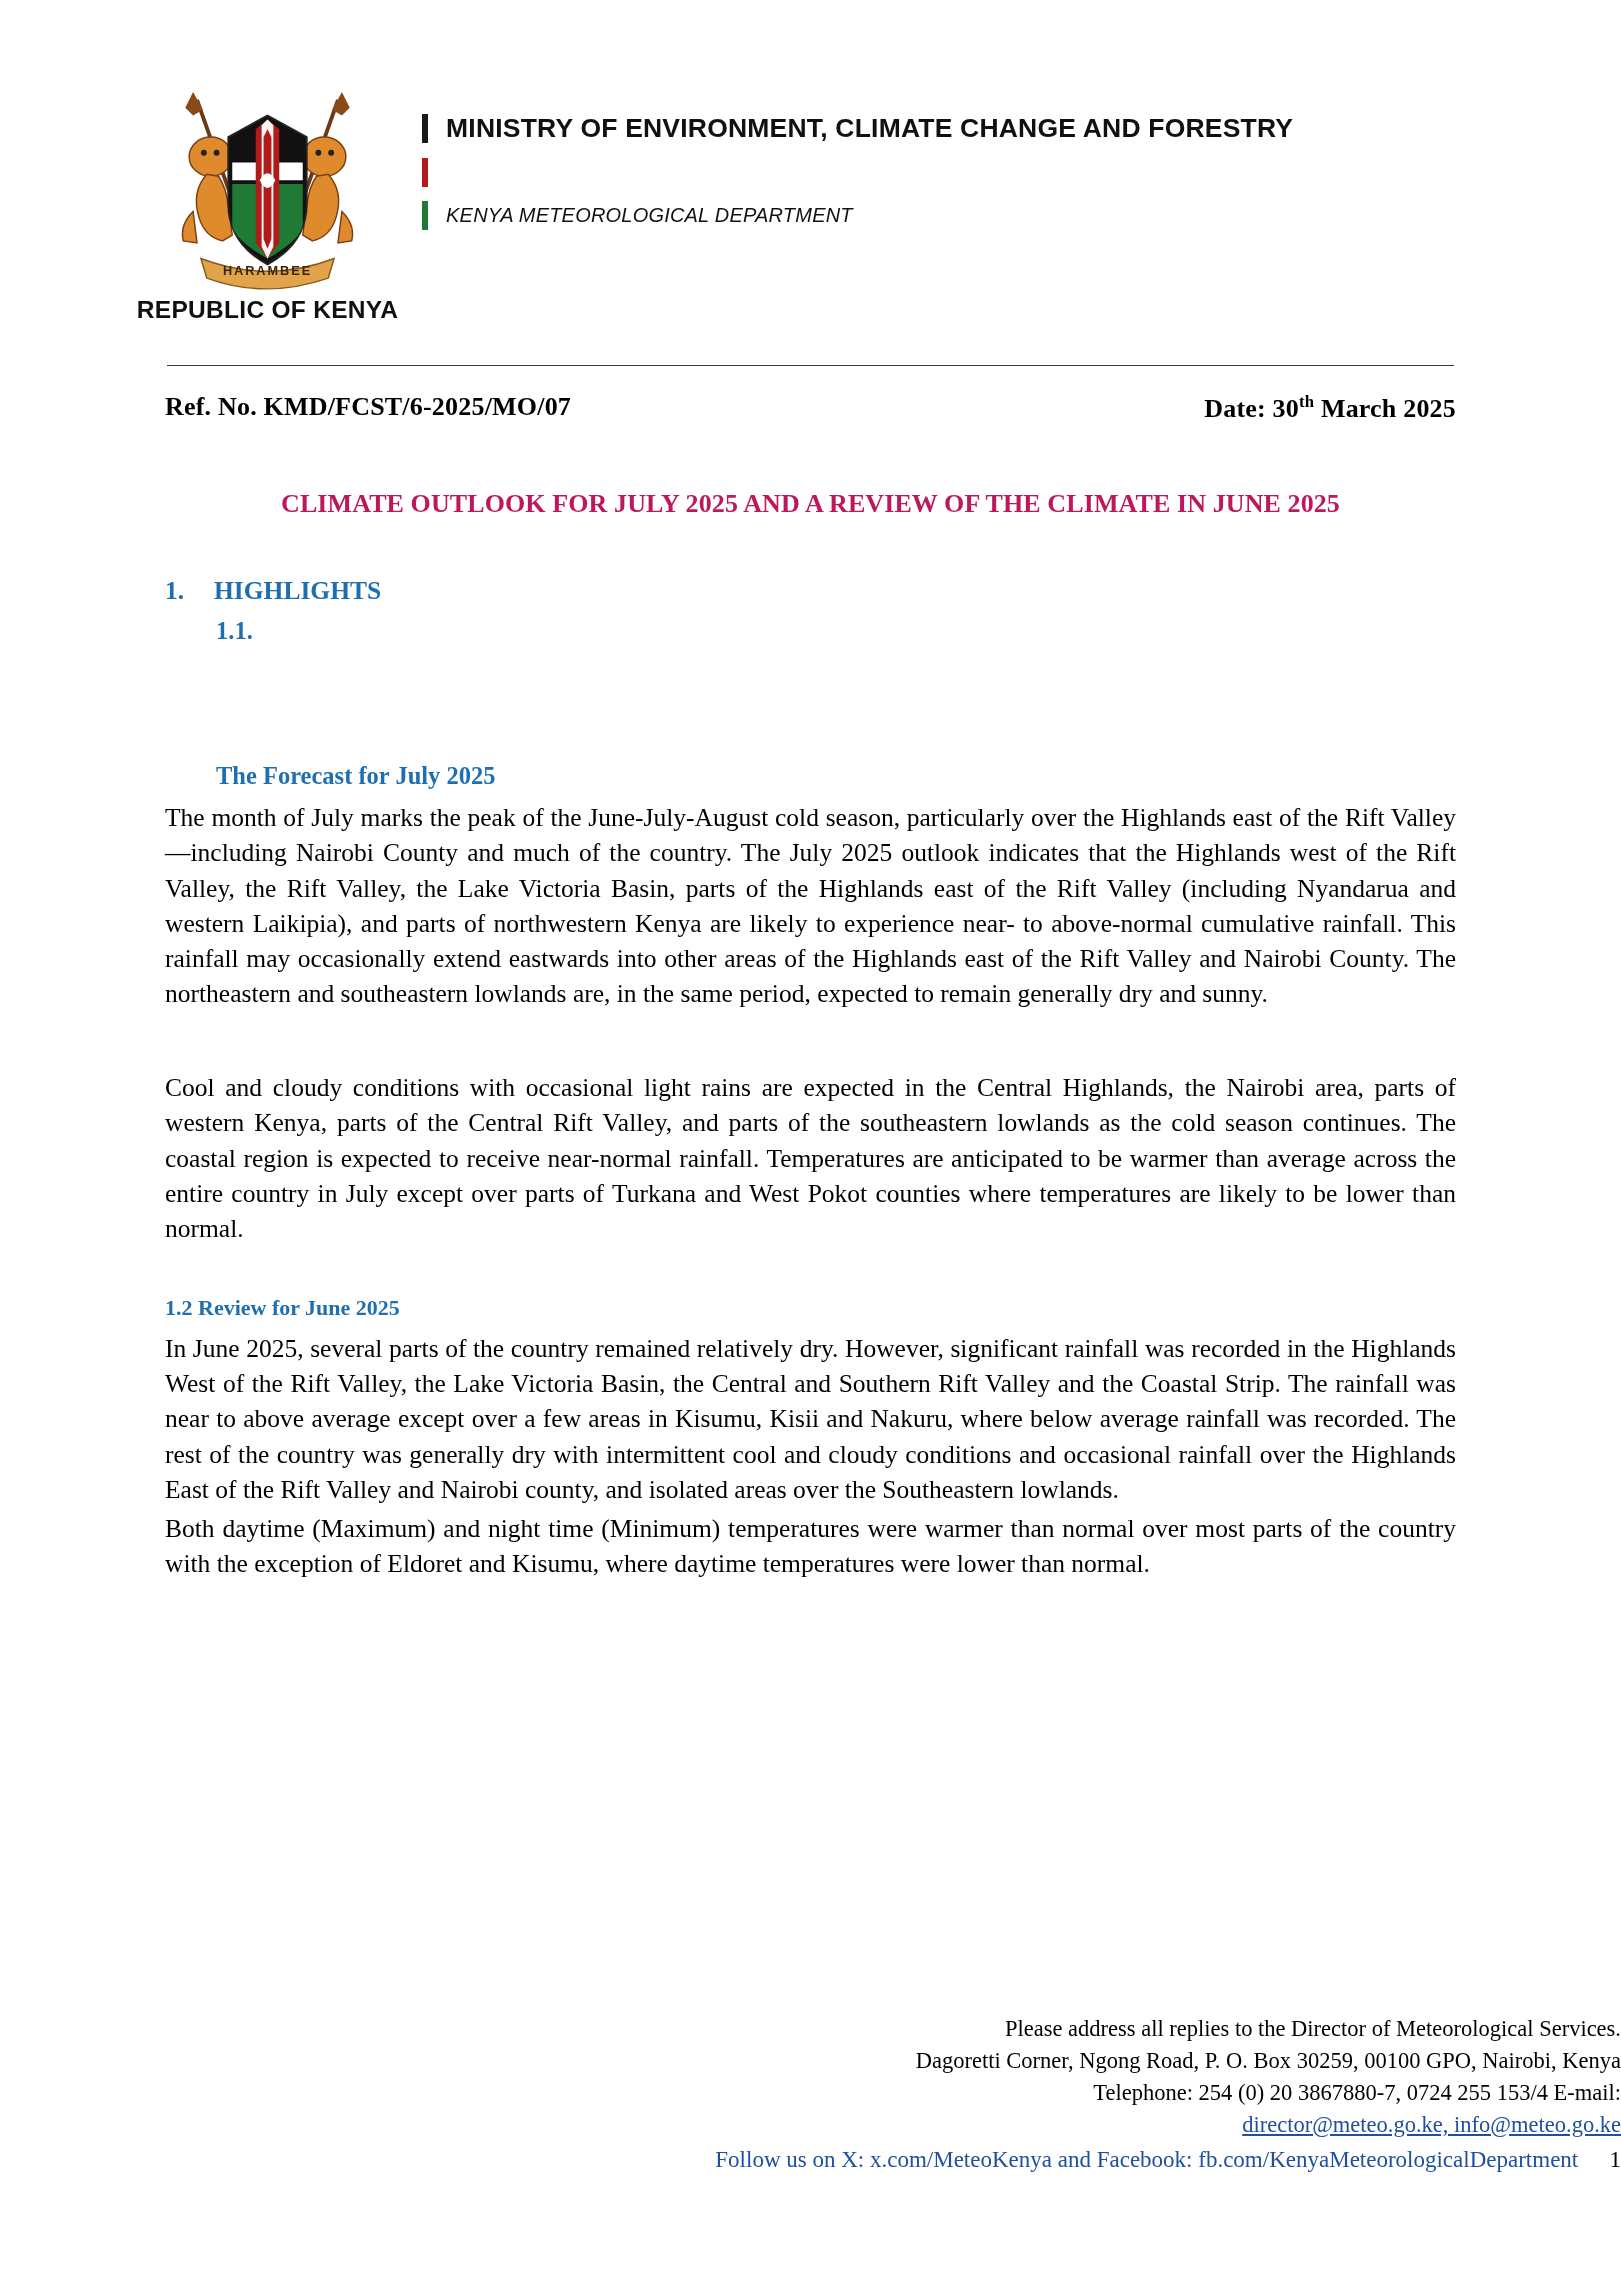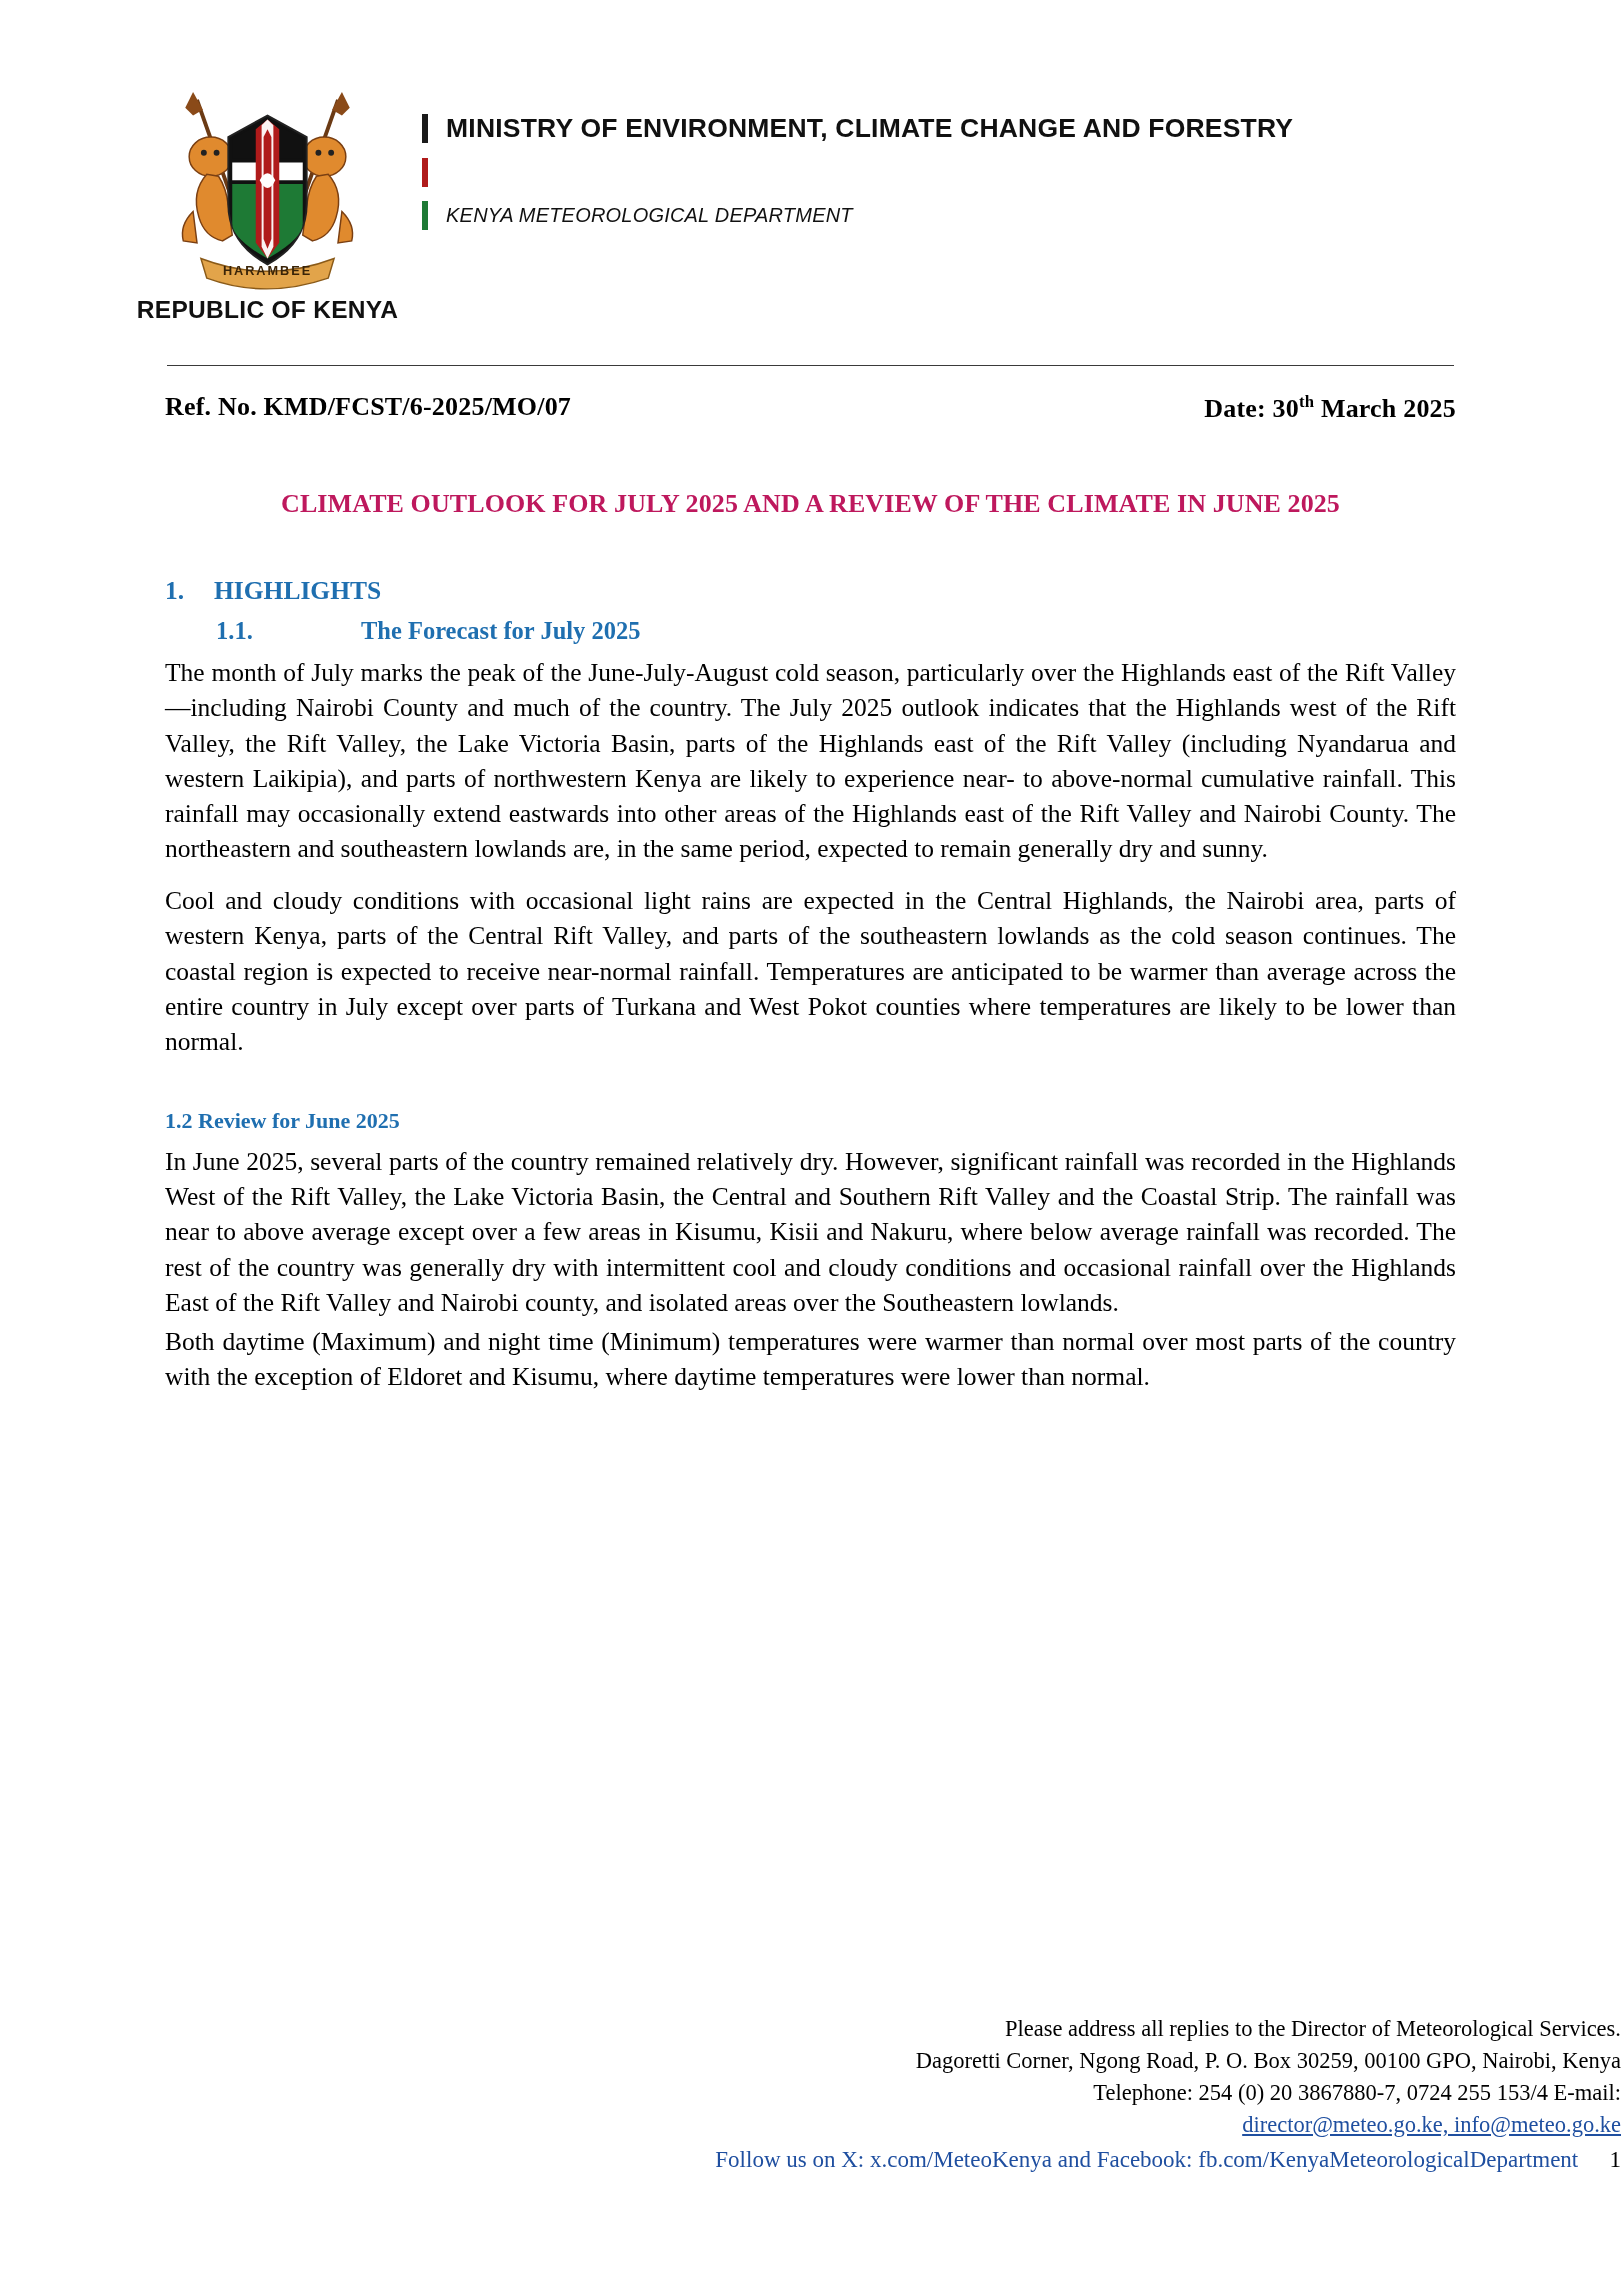--- a/index.html
+++ b/index.html
@@ -118,37 +118,38 @@
     display: flex;
   }
   .sec-h .num { width: 49px; flex: 0 0 49px; }
   .sub-h {
     color: #1f6fb0;
     font-weight: bold;
     font-size: 24.5px;
     margin: 11.8px 0 0 0;
     display: flex;
     padding-left: 51px;
+    flex-direction: column;
   }
   .sub-h .num { width: 145px; flex: 0 0 145px; }
   .sec-h2 {
     color: #1f6fb0;
     font-weight: bold;
     font-size: 22px;
     margin: 49px 0 0 0;
   }
   p.para {
     font-size: 25.5px;
     line-height: 1.38;
     text-align: justify;
     margin: 9.8px 0 0 0;
     hyphens: none;
   }
   p.para.gap {
-    margin-top: 17px;
+    margin-top: 59px;
   }
   p.para.tight {
     margin-top: 3.9px;
   }
 
   
   .footer {
     position: absolute;
     left: 0;
     right: 0;

